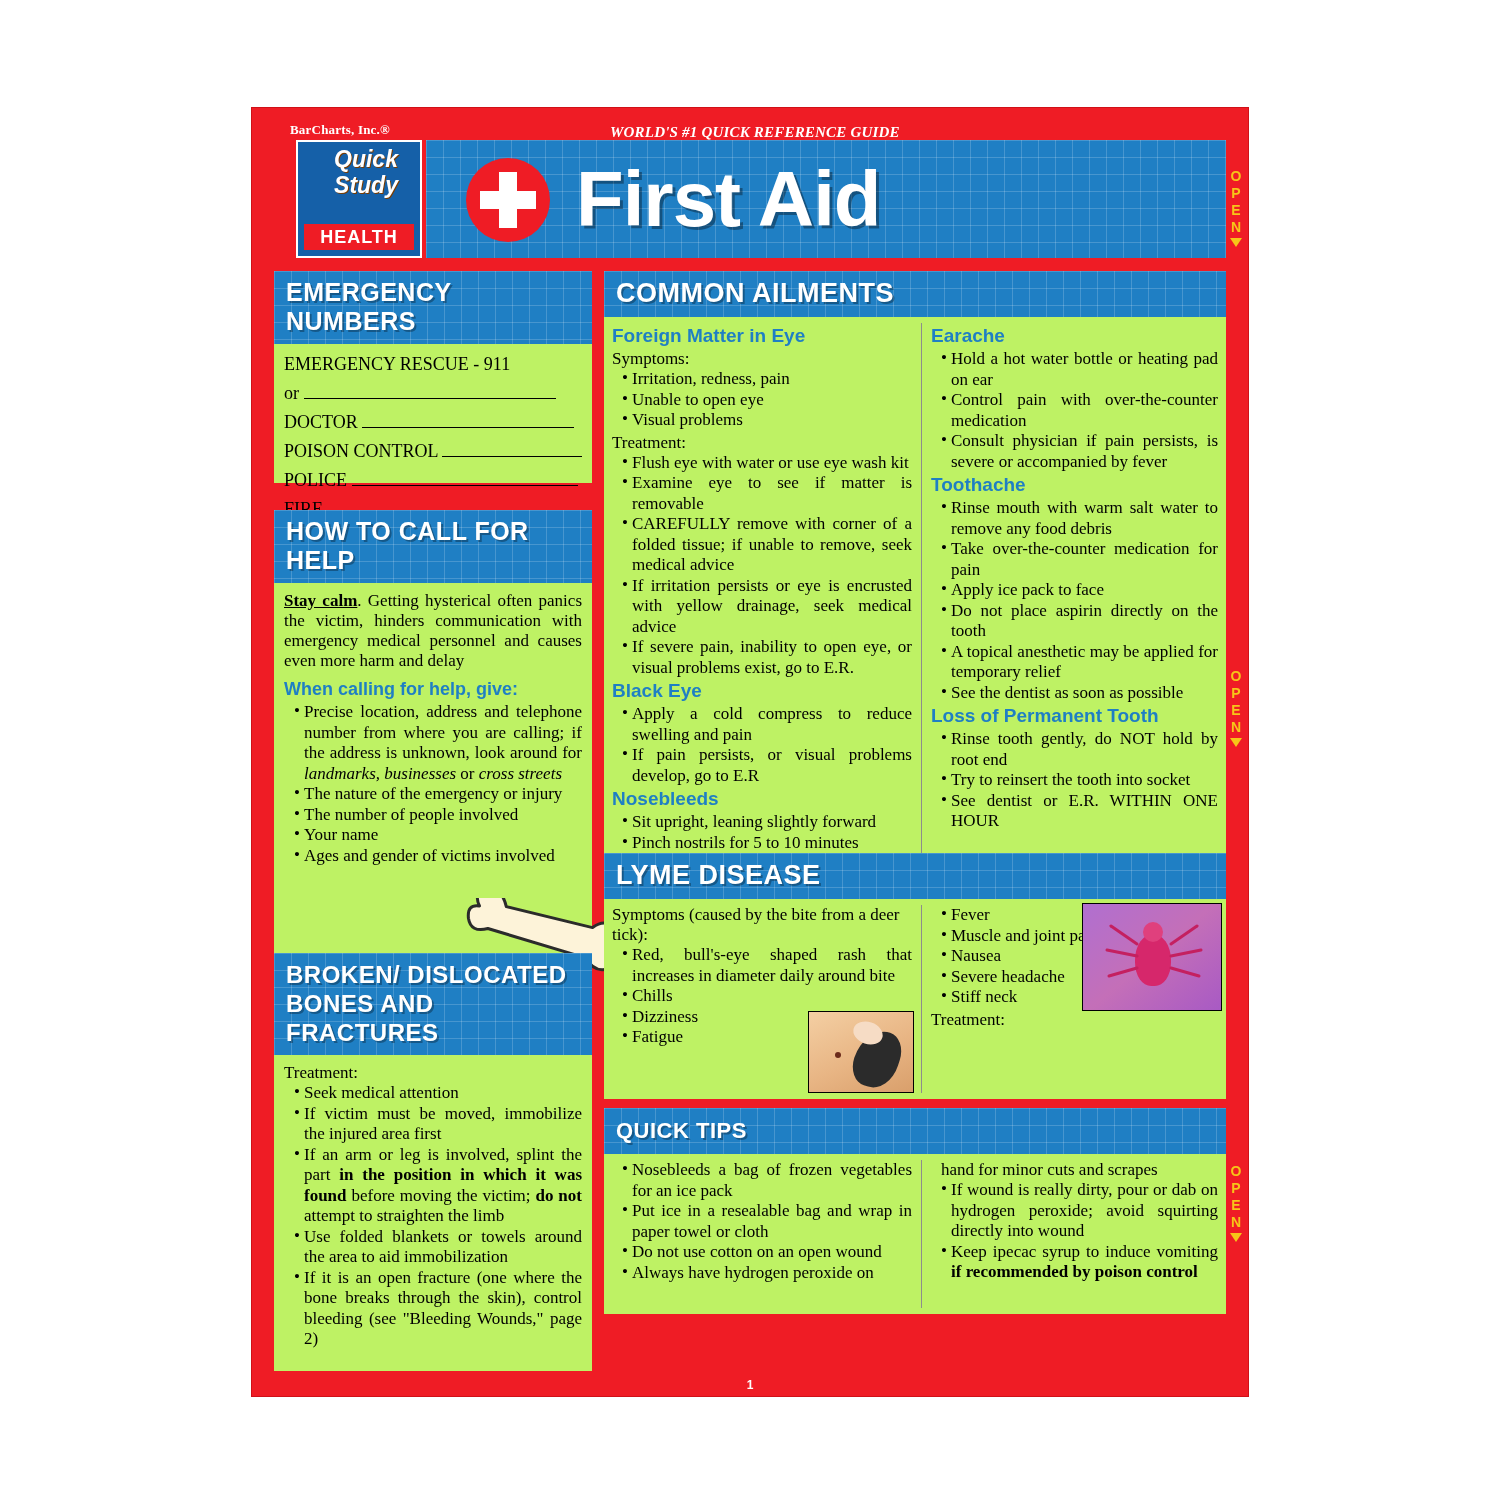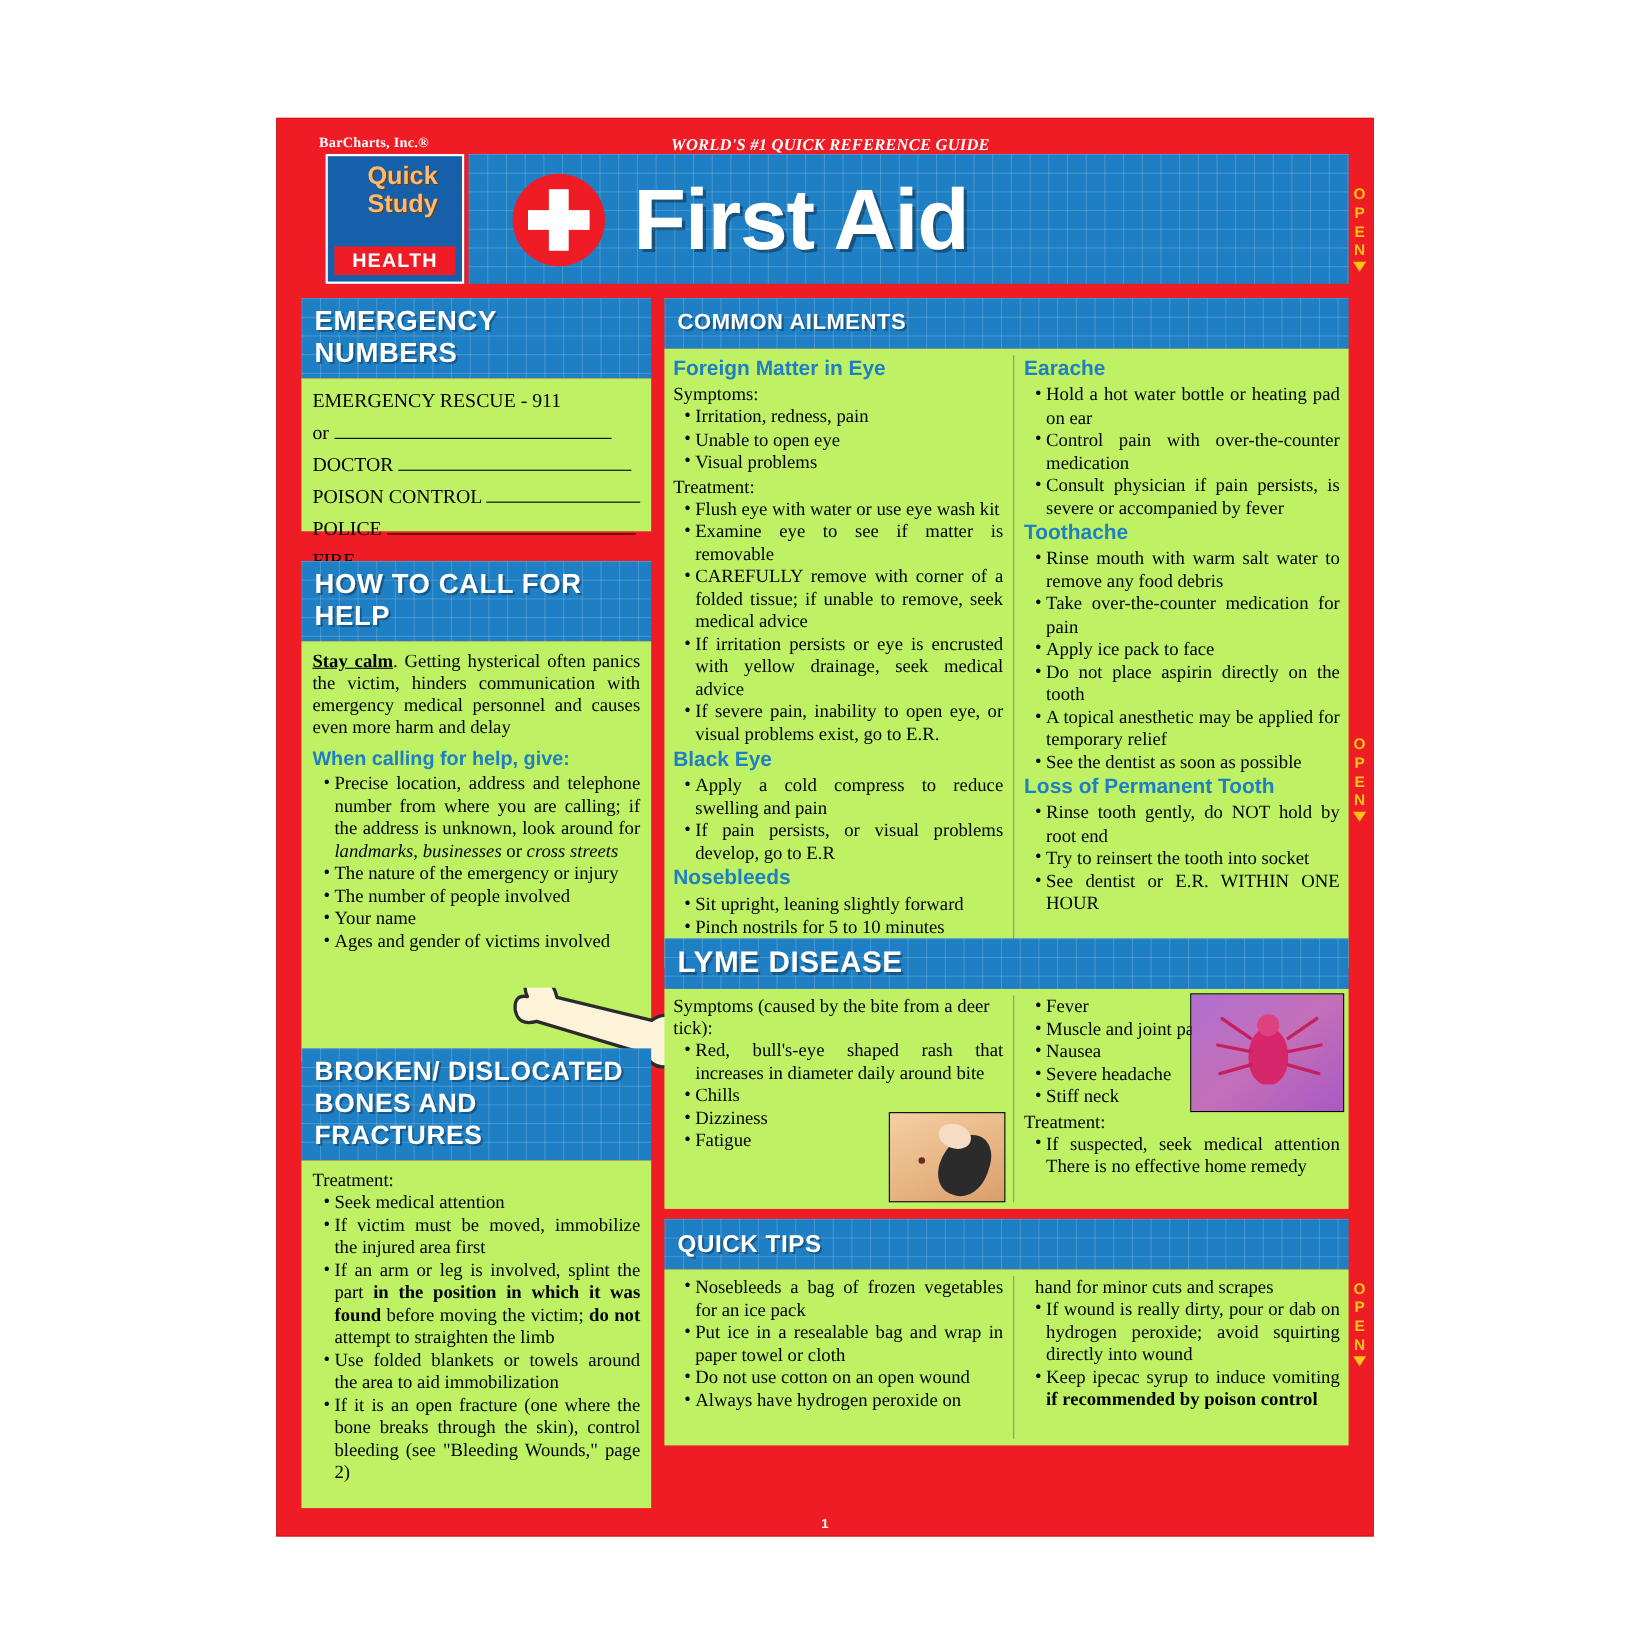--- a/index.html
+++ b/index.html
@@ -64,25 +64,26 @@
     width: 126px; height: 118px;
     background: #1560a8;
     border: 2px solid #ffffff;
     box-sizing: border-box;
   }
   .logo .qs {
     position: absolute;
     left: 0; top: 4px;
     width: 136px;
     text-align: center;
-    color: #fdba74;
+    color: #ffffff;
     font-family: "Liberation Sans", sans-serif;
     font-weight: bold;
     font-size: 23px;
     line-height: 26px;
+    font-style: italic;
     text-shadow: 1px 1px 0 #7a3c00;
   }
   .logo .health {
     position: absolute;
     left: 6px; bottom: 6px;
     width: 110px; height: 26px;
     background: #ef1c25;
     color: #ffffff;
     text-align: center;
     font-family: "Liberation Sans", sans-serif;
@@ -302,21 +303,21 @@
           <li>Seek medical attention</li>
           <li>If victim must be moved, immobilize the injured area first</li>
           <li>If an arm or leg is involved, splint the part <b>in the position in which it was found</b> before moving the victim; <b>do not</b> attempt to straighten the limb</li>
           <li>Use folded blankets or towels around the area to aid immobilization</li>
           <li>If it is an open fracture (one where the bone breaks through the skin), control bleeding (see "Bleeding Wounds," page 2)</li>
         </ul>
       </div>
     </div>
 
     <div class="panel" style="left:352px; top:163px; width:622px;">
-      <div class="panel-head grid-bg" style="font-size:20px; line-height:31px;">COMMON AILMENTS</div>
+      <div class="panel-head grid-bg" style="font-size:27px; line-height:31px;">COMMON AILMENTS</div>
       <div class="panel-body" style="height:563px; padding:6px 8px;">
         <div class="col2" style="height:100%;">
           <div style="width:300px;">
             <div class="subhead" style="font-size:19px;">Foreign Matter in Eye</div>
             <div class="plain">Symptoms:</div>
             <ul class="bl">
               <li>Irritation, redness, pain</li>
               <li>Unable to open eye</li>
               <li>Visual problems</li>
             </ul>
@@ -394,23 +395,20 @@
 
           <div style="width:287px; position:relative;">
             <ul class="bl">
               <li>Fever</li>
               <li>Muscle and joint pain</li>
               <li>Nausea</li>
               <li>Severe headache</li>
               <li>Stiff neck</li>
             </ul>
             <div class="plain">Treatment:</div>
-            <ul class="bl">
-              <li>If suspected, seek medical attention There is no effective home remedy</li>
-            </ul>
             <div class="imgbox" style="position:absolute; right:-4px; top:-2px; width:140px; height:108px; background:linear-gradient(140deg,#b06fd0 0%,#c46fb8 50%,#a85ac4 100%); overflow:hidden;">
               <div style="position:absolute; left:52px; top:30px; width:36px; height:52px; background:#d6276b; border-radius:50% 50% 45% 45%;"></div>
               <div style="position:absolute; left:60px; top:18px; width:20px; height:20px; background:#e0407d; border-radius:50%;"></div>
               <svg style="position:absolute; left:0; top:0;" width="140" height="108">
                 <g stroke="#c42060" stroke-width="3" fill="none" stroke-linecap="round">
                   <path d="M54 40 L28 22"></path>
                     <path d="M54 52 L24 46"></path>
                     <path d="M54 64 L26 72"></path>
                   <path d="M88 40 L114 22"></path>
                     <path d="M88 52 L118 46"></path>

